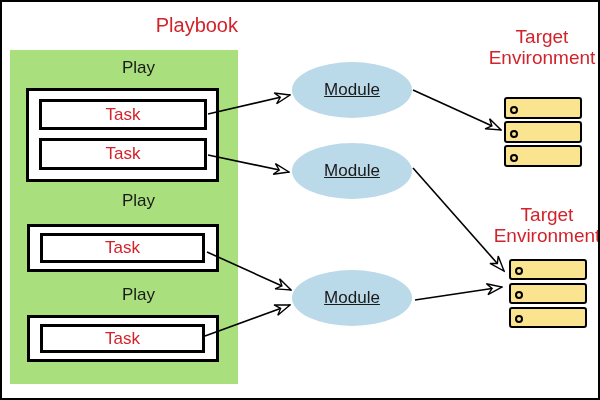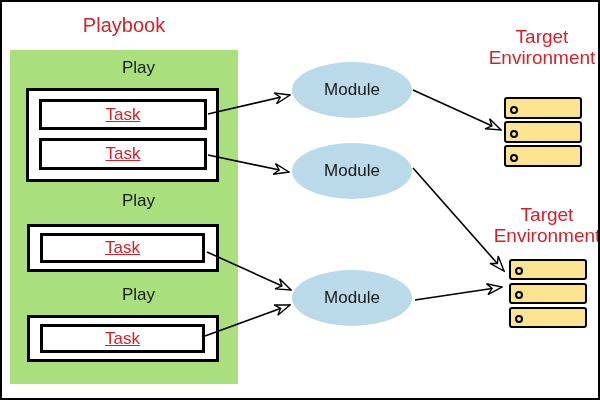--- a/index.html
+++ b/index.html
@@ -9,21 +9,21 @@
     width: 600px;
     height: 400px;
     border: 2px solid #000;
     background: #fff;
     font-family: "Liberation Sans", sans-serif;
     overflow: hidden;
   }
   .abs { position: absolute; }
   .playbook-title {
     left: 8px; top: 12px; width: 228px;
-    text-align: center;
+    text-align: right;
     font-size: 20px;
     color: var(--red);
     z-index: 3;
   }
   .green-box {
     left: 8px; top: 48px; width: 228px; height: 334px;
     background: var(--green);
     z-index: 1;
   }
   .play-label {
@@ -44,34 +44,34 @@
   .play-box.b1 { left: 24px; top: 86px;  width: 193px; height: 94px; }
   .play-box.b2 { left: 25px; top: 222px; width: 192px; height: 48px; }
   .play-box.b3 { left: 25px; top: 313px; width: 192px; height: 47px; }
   .task-box {
     background: #fff;
     border: 3px solid #000;
     display: flex; align-items: center; justify-content: center;
     font-size: 17px;
     color: var(--red);
     z-index: 4;
-    text-decoration: underline;
   }
   .task-box.t1 { left: 37px; top: 97px;  width: 168px; height: 31px; }
   .task-box.t2 { left: 37px; top: 136px; width: 168px; height: 32px; }
   .task-box.t3 { left: 38px; top: 231px; width: 165px; height: 30px; }
   .task-box.t4 { left: 38px; top: 322px; width: 165px; height: 29px; }
   .module {
     width: 120px; height: 56px;
     border-radius: 50%;
     background: var(--blue);
     display: flex; align-items: center; justify-content: center;
     font-size: 17px;
     color: #1a1a1a;
     z-index: 2;
+    text-decoration: underline;
   }
   .module.m1 { left: 290px; top: 60px; }
   .module.m2 { left: 290px; top: 141px; }
   .module.m3 { left: 290px; top: 268px; }
   .target-label {
     width: 130px;
     text-align: center;
     font-size: 19px;
     line-height: 21px;
     color: var(--red);

